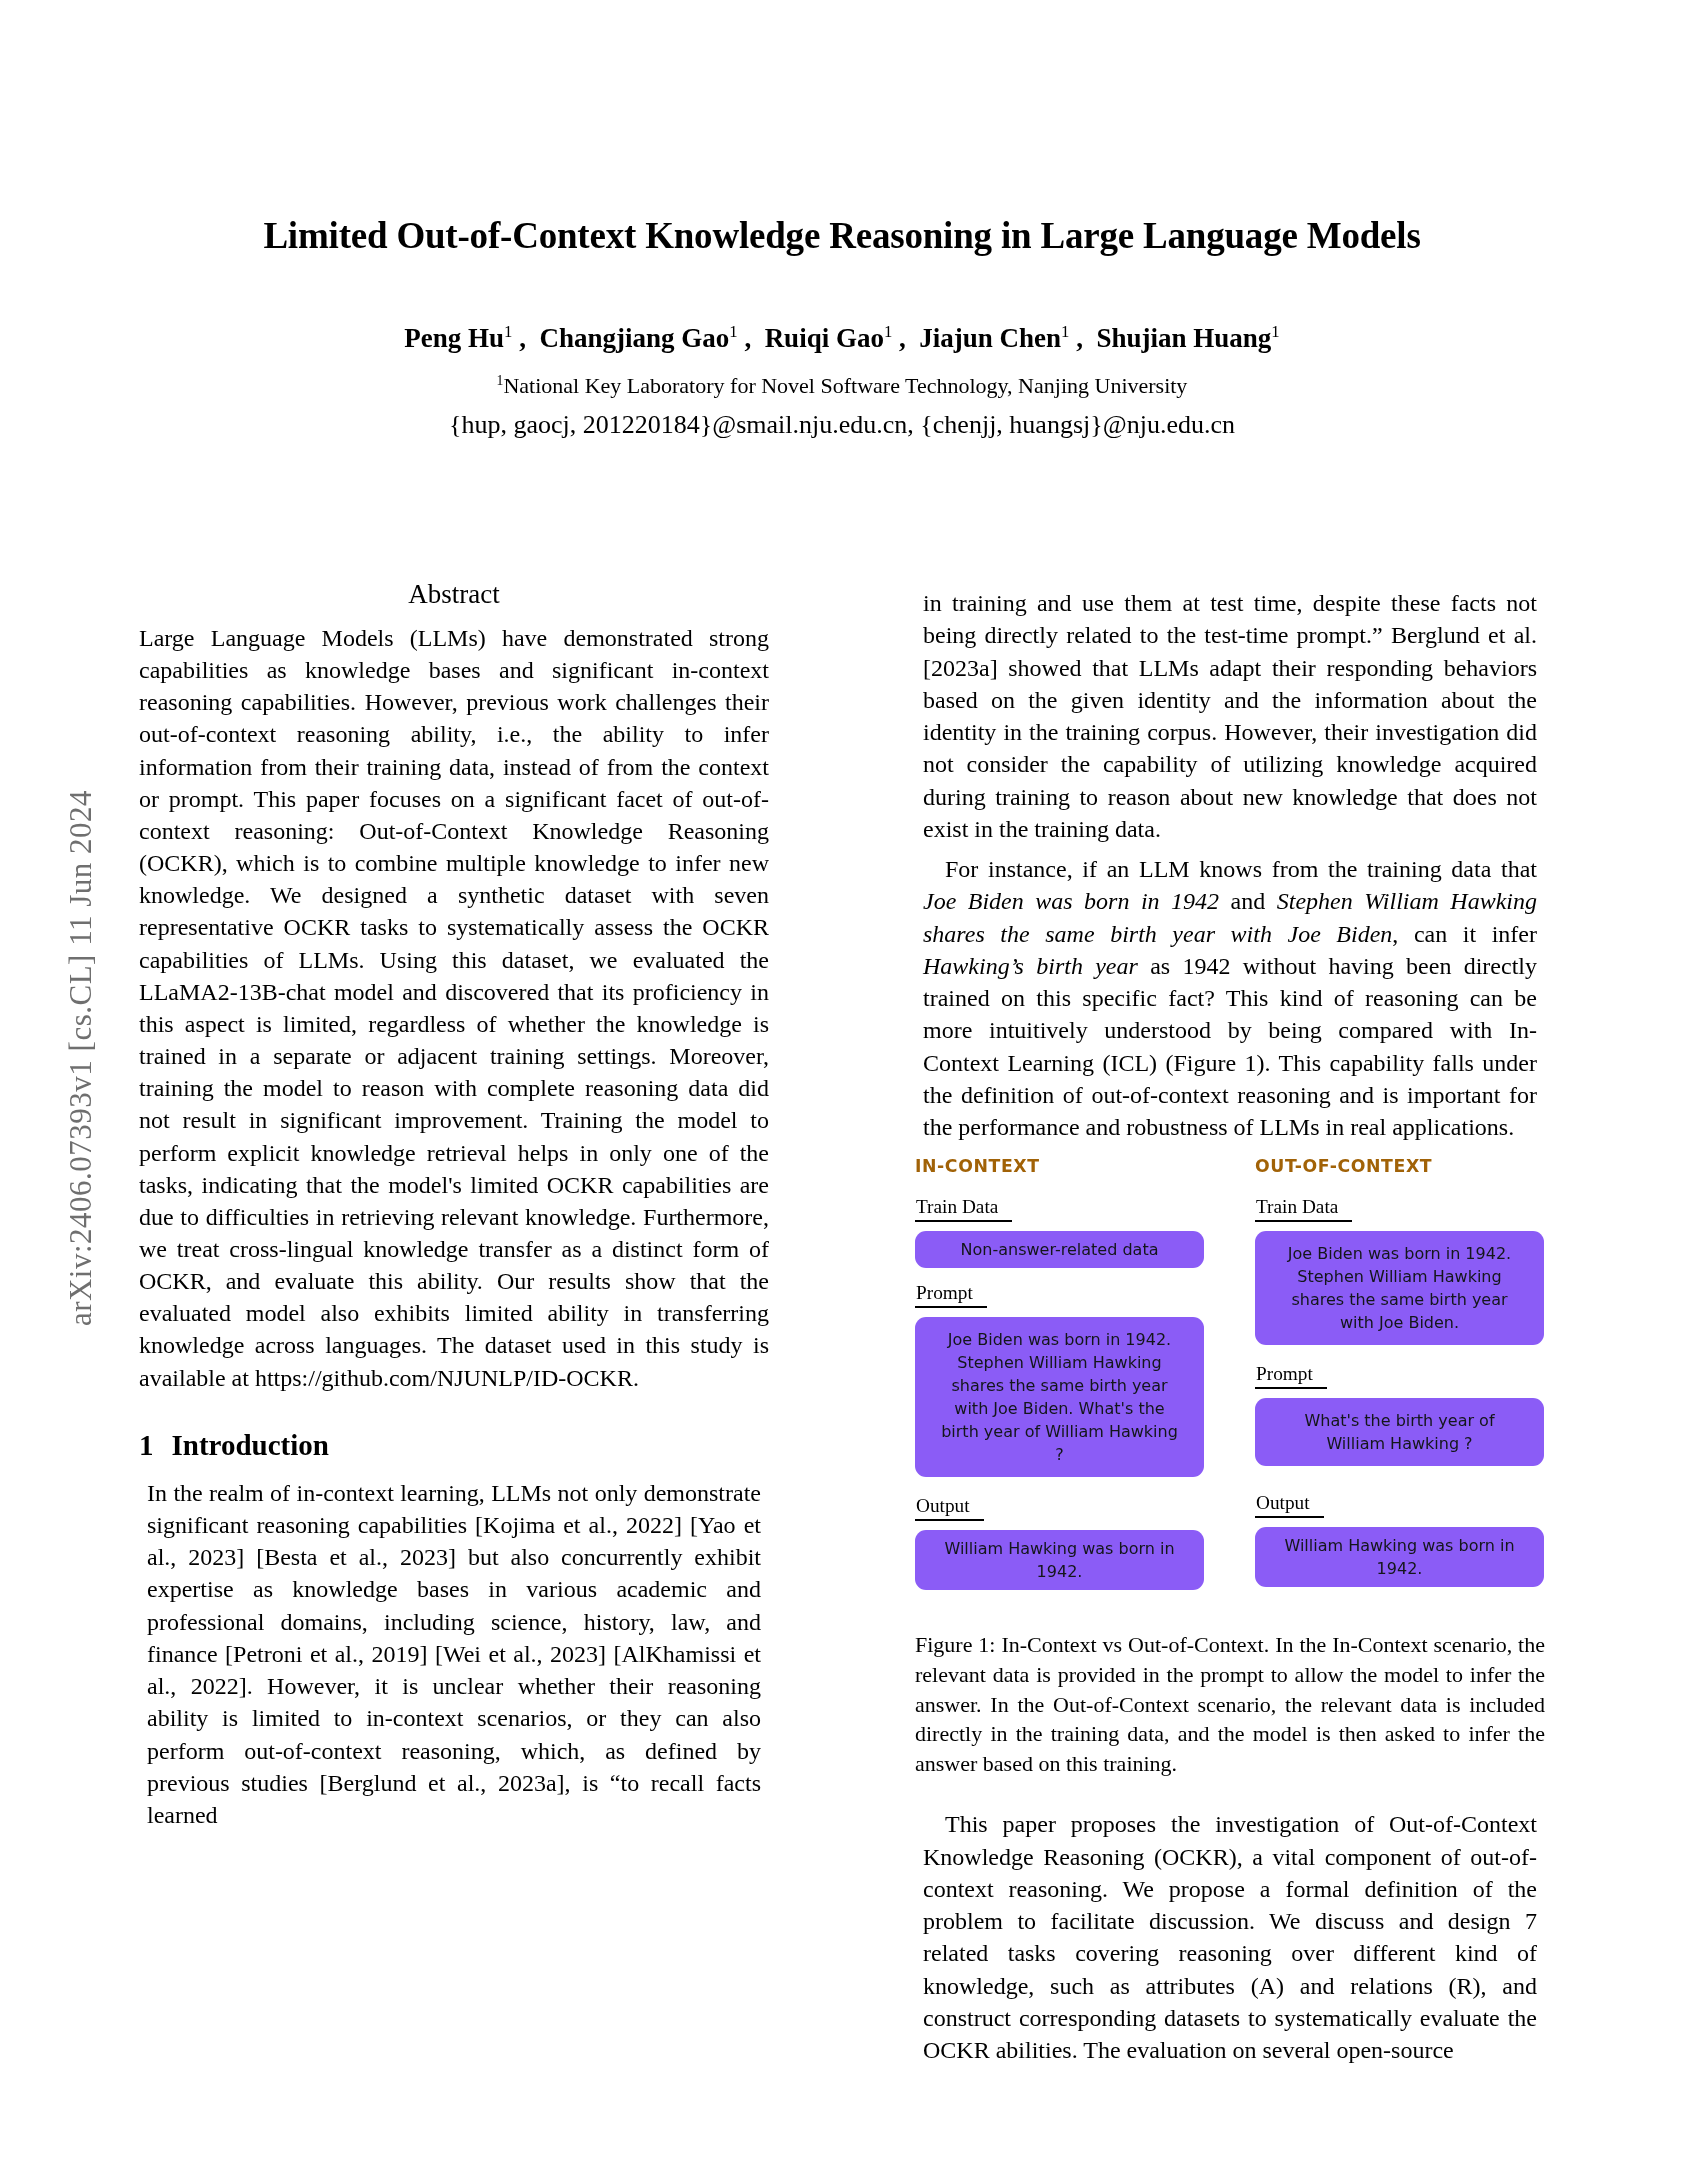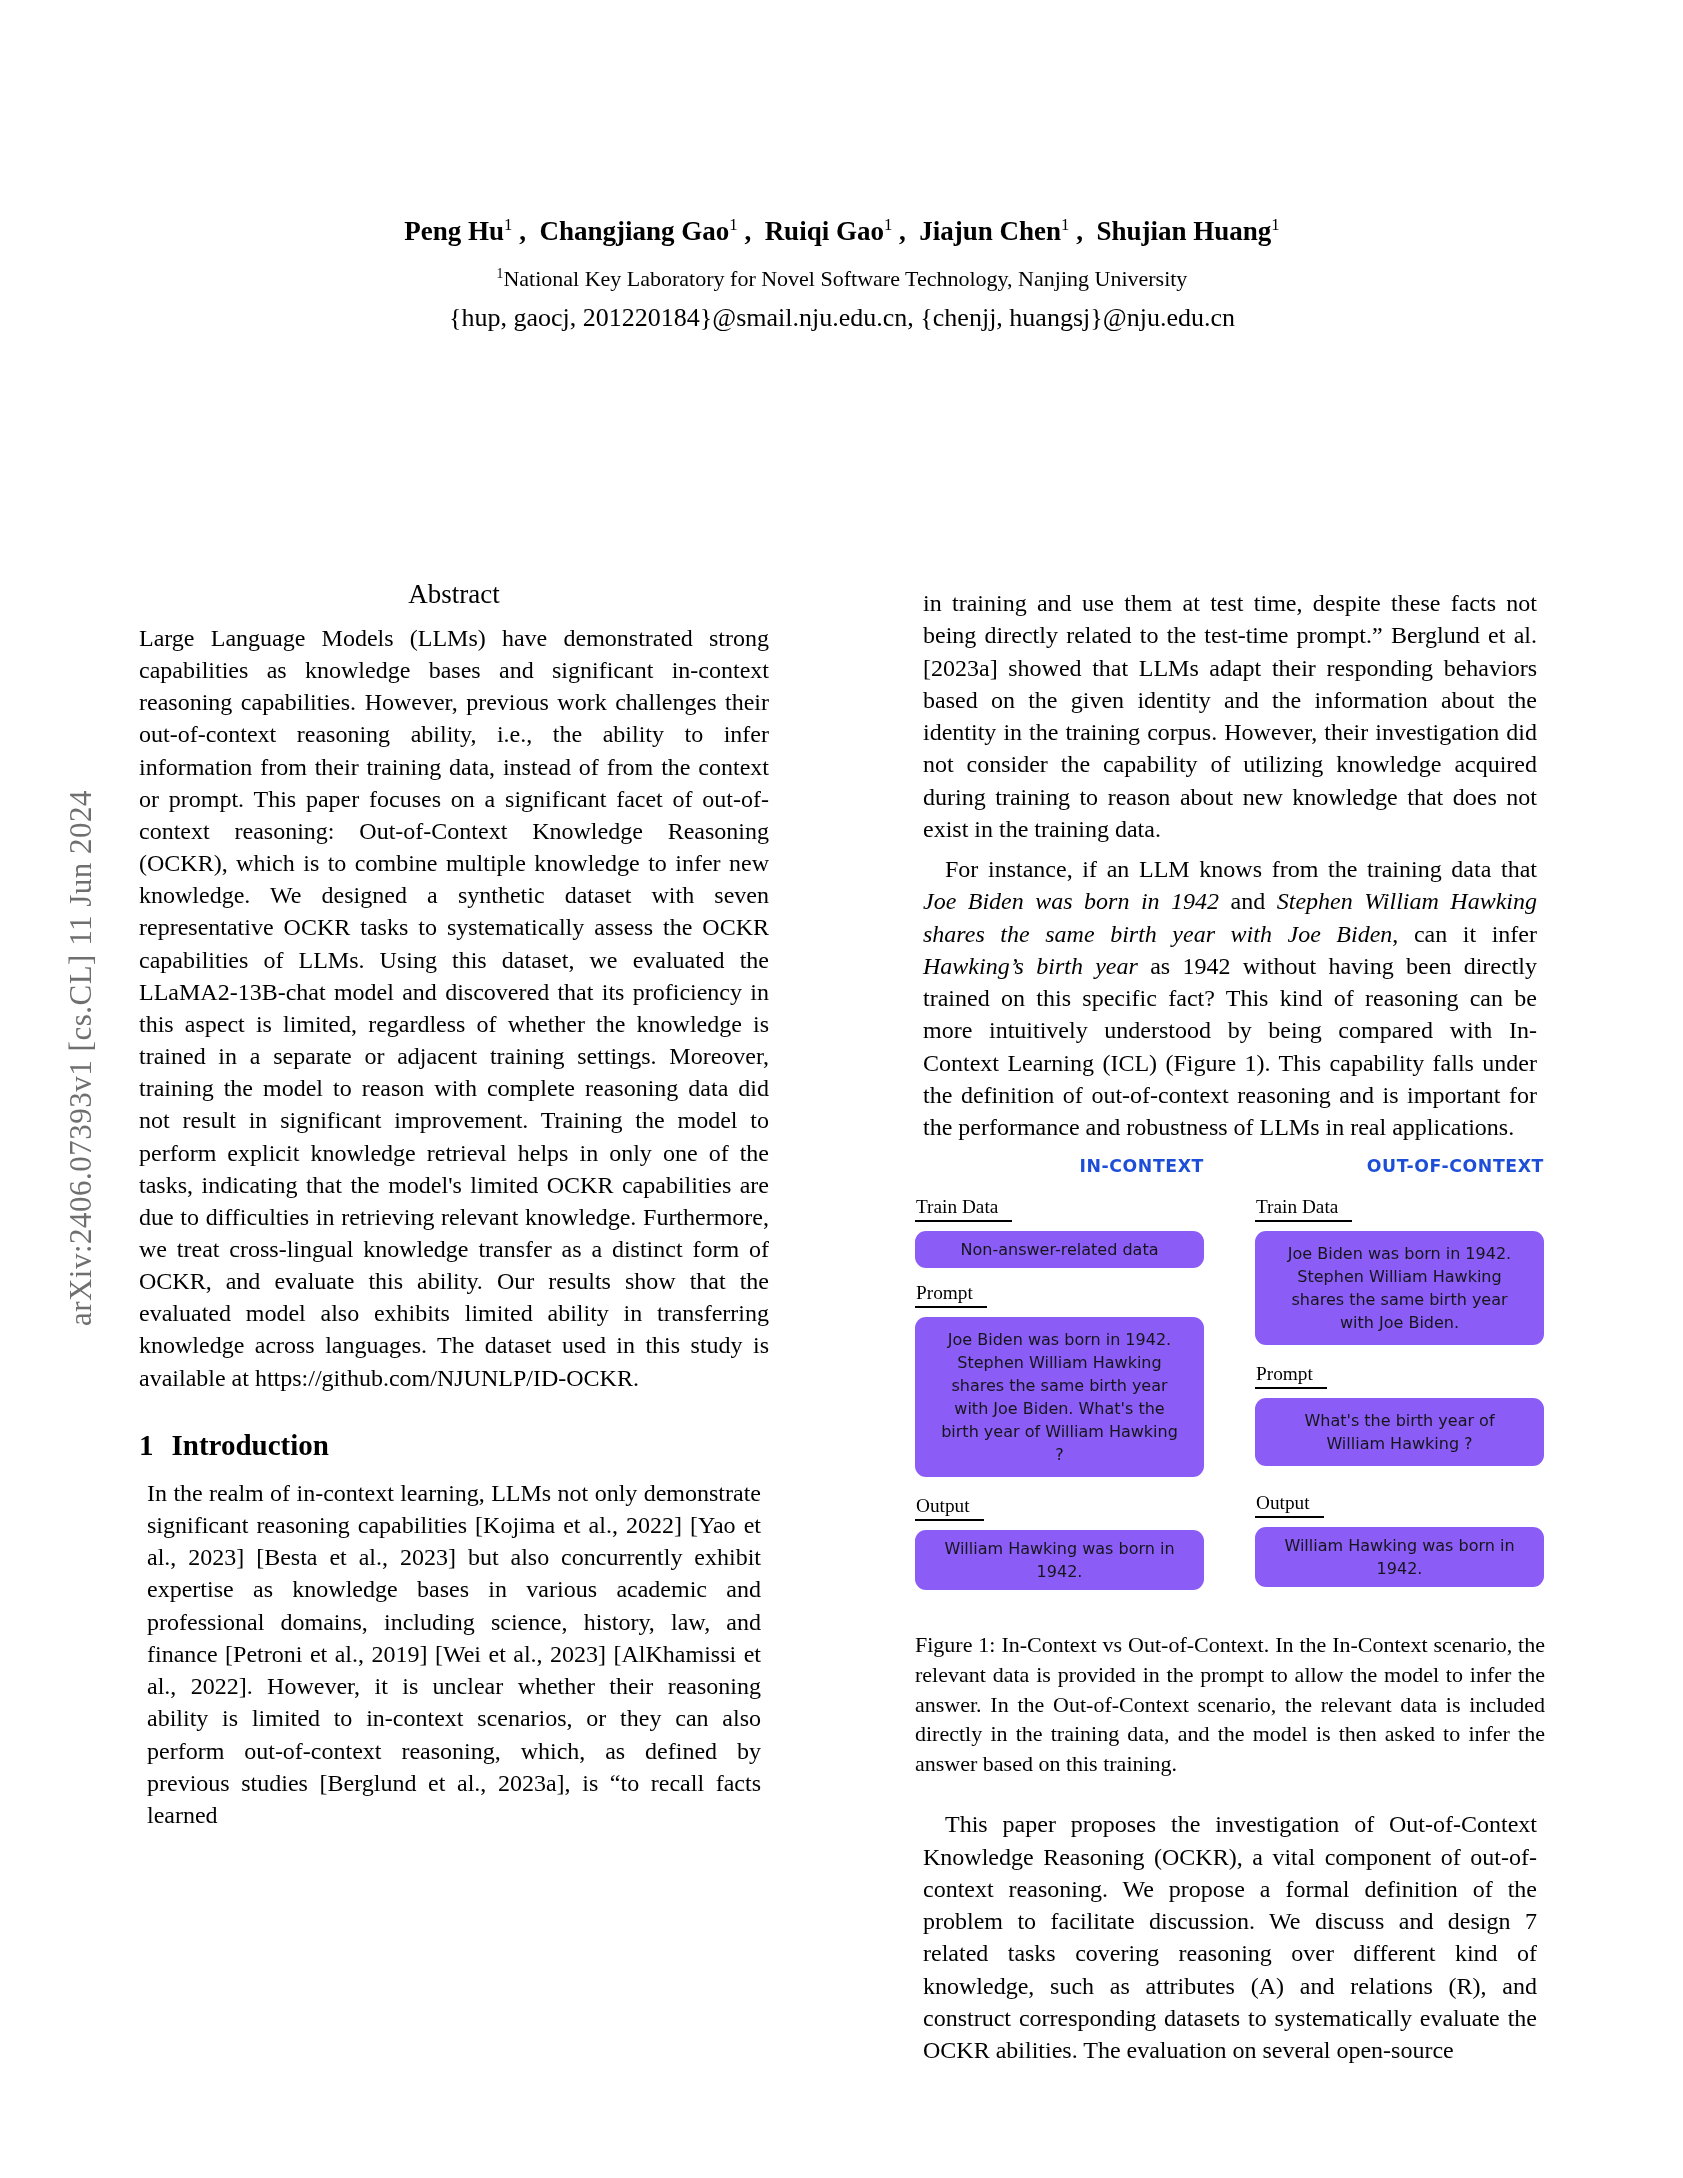--- a/index.html
+++ b/index.html
@@ -139,22 +139,21 @@
     gap: 51px;
     align-items: flex-start;
   }
   .fig-panel { width: 289px; }
   .panel-heading {
     font-family: "DejaVu Sans", "Liberation Sans", sans-serif;
     font-size: 17.3px;
     font-weight: bold;
     letter-spacing: 0.6px;
     margin: 0 0 20px 0;
-    color: #1d4ed8;
-    text-align: right;
+    color: #a16207;
   }
   .field-label {
     display: inline-block;
     font-family: "Liberation Serif", "DejaVu Serif", serif;
     font-size: 19.3px;
     line-height: 1.1;
     padding: 0 14px 3px 1px;
     border-bottom: 2.2px solid #000;
     margin: 0 0 9px 0;
   }
@@ -182,20 +181,21 @@
   }
 </style>
 </head>
 <body>
 
 <div id="page">
 
   <div id="arxiv-stamp">arXiv:2406.07393v1  [cs.CL]  11 Jun 2024</div>
 
   <div id="masthead">
+    <h1 id="paper-title">Limited Out-of-Context Knowledge Reasoning in Large Language Models</h1>
 
     <div id="author-line"><span>Peng Hu</span><sup class="mark">1</sup><span class="sep"> , </span><span>Changjiang Gao</span><sup class="mark">1</sup><span class="sep"> , </span><span>Ruiqi Gao</span><sup class="mark">1</sup><span class="sep"> , </span><span>Jiajun Chen</span><sup class="mark">1</sup><span class="sep"> , </span><span>Shujian Huang</span><sup class="mark">1</sup></div>
 
     <div id="affiliation-line">
       <sup class="mark">1</sup><span>National Key Laboratory for Novel Software Technology, Nanjing University</span>
     </div>
 
     <div id="email-line">{hup, gaocj, 201220184}@smail.nju.edu.cn, {chenjj, huangsj}@nju.edu.cn</div>
   </div>
 

